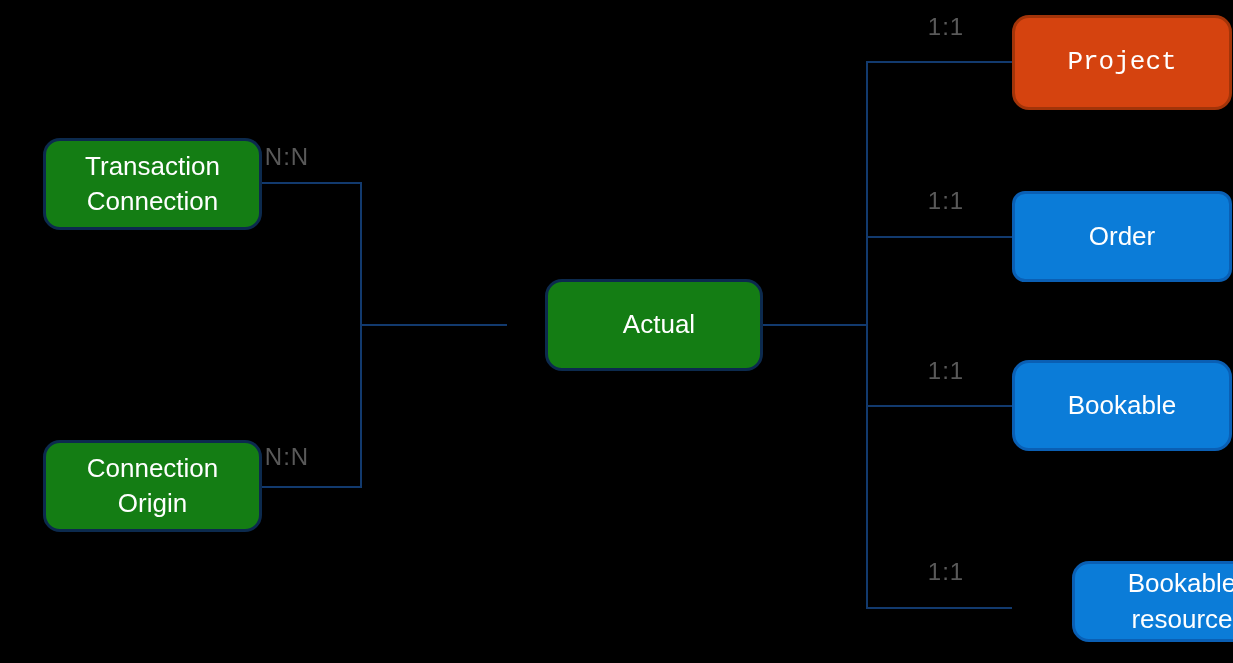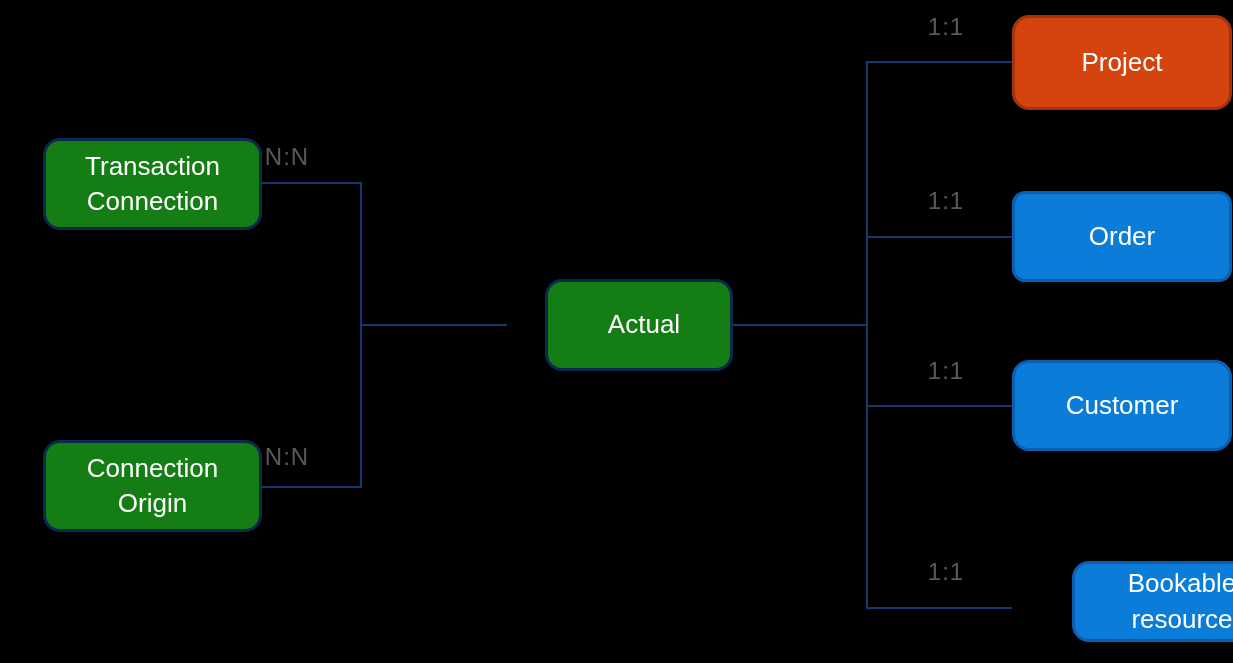--- a/index.html
+++ b/index.html
@@ -34,39 +34,40 @@
     border-color: var(--green-border, #0C2A4E);
     margin-left: 40px;
   }
   .node.blue {
     background: var(--blue-fill, #0B7CD8);
     border-color: var(--blue-border, #0A5FB4);
   }
   .node.orange {
     background: var(--orange-fill, #D5430F);
     border-color: var(--orange-border, #A23409);
+    font-family: Liberation Mono, monospace;
   }
   .line {
     position: absolute;
     background: var(--connector, #123A6E);
   }
   .rel-label {
     position: absolute;
     width: 100px;
     text-align: center;
     color: var(--relationship-label, #595959);
     font-size: 24px;
     font-weight: 400;
     letter-spacing: 1px;
   }
 
   
   #node-transaction-connection { left: 3px;    top: 138px; width: 219px; height: 92px; }
   #node-transaction-origin     { left: 3px;    top: 440px; width: 219px; height: 92px; }
-  #node-actual                 { left: 505px;  top: 279px; width: 188px; height: 92px; padding-left: 24px; }
+  #node-actual                 { left: 505px;  top: 279px; width: 218px; height: 92px; padding-left: 24px; }
   #node-project                { left: 1012px; top: 15px;  width: 220px; height: 95px; }
   #node-order                  { left: 1012px; top: 191px; width: 220px; height: 91px; border-radius: 13px; }
   #node-customer               { left: 1012px; top: 360px; width: 220px; height: 91px; }
   #node-bookable-resource      { left: 1072px; top: 561px; width: 220px; height: 81px; }
 
   
   #conn-tc-h        { left: 222px; top: 182px; width: 140px; height: 2px; }
   #conn-to-h        { left: 222px; top: 486px; width: 140px; height: 2px; }
   #conn-left-trunk  { left: 360px; top: 182px; width: 2px;   height: 306px; }
   #conn-left-actual { left: 360px; top: 324px; width: 147px; height: 2px; }
@@ -117,19 +118,19 @@
   <div class="node green" id="node-actual">
     <span>Actual</span>
   </div>
   <div class="node orange" id="node-project">
     <span>Project</span>
   </div>
   <div class="node blue" id="node-order">
     <span>Order</span>
   </div>
   <div class="node blue" id="node-customer">
-    <span>Customer</span>
+    <span>Bookable</span>
   </div>
   <div class="node blue" id="node-bookable-resource">
     <span>Bookable resource</span>
   </div>
 
 </div>
 
 </body></html>

